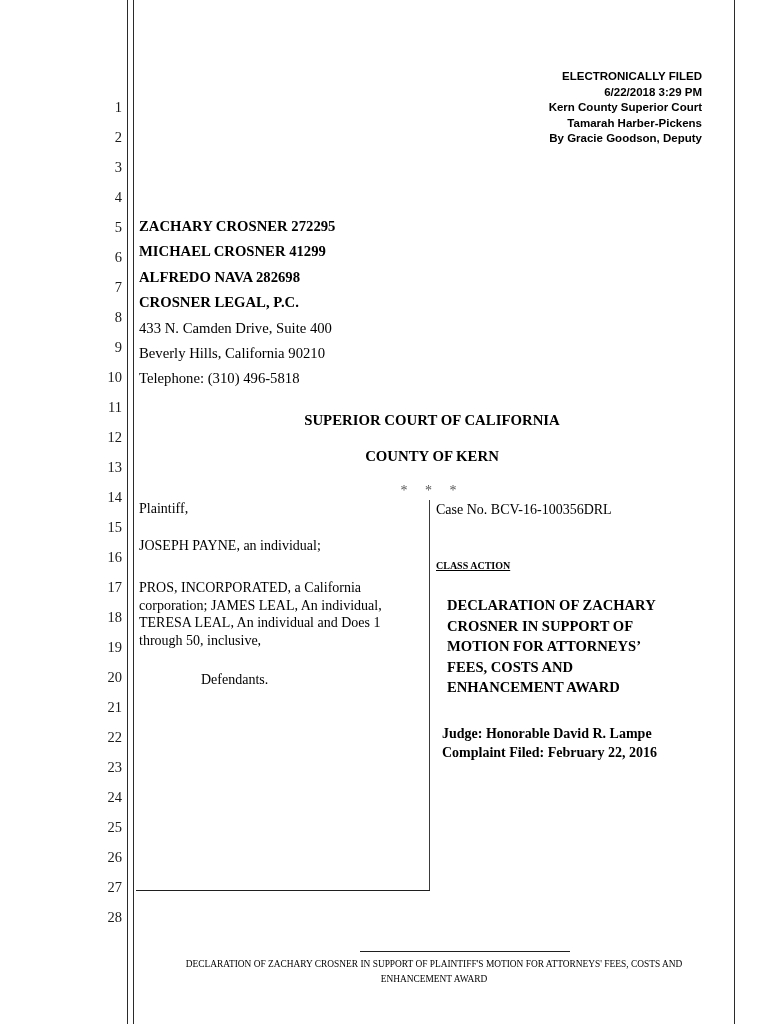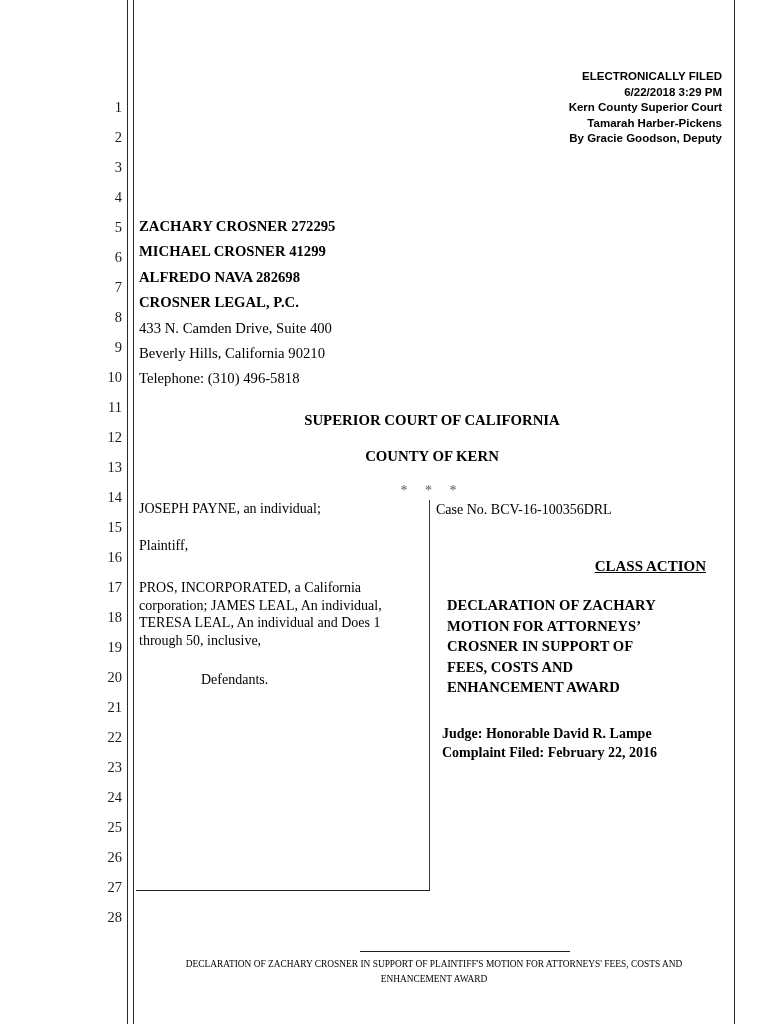--- a/index.html
+++ b/index.html
@@ -55,21 +55,21 @@
     position: absolute;
     left: 136px;
     top: 0;
     width: 598px;
     height: 1024px;
   }
 
   
   .efile-stamp {
     position: absolute;
-    right: 12px;
+    right: 32px;
     top: 69px;
     text-align: right;
     font-family: "Liberation Sans", "DejaVu Sans", sans-serif;
     font-size: 11.5px;
     font-weight: bold;
     line-height: 15.5px;
     color: #000;
   }
 
   
@@ -163,22 +163,21 @@
     font-size: 14px;
     line-height: 18px;
   }
   .case-no {
     margin: 0 0 38px 0;
   }
   .class-action {
     margin: 0 0 20px 0;
     font-weight: bold;
     text-decoration: underline;
-    font-size: 15px;
-    text-align: right;
+    font-size: 10px;
   }
   .doc-title {
     margin: 0 0 26px 11px;
     font-weight: bold;
     font-size: 14.6px;
     line-height: 20.5px;
   }
   .judge-info {
     margin: 0;
     padding-left: 6px;
@@ -268,38 +267,38 @@
 
 
     <div class="court-heading court-heading-1">SUPERIOR COURT OF CALIFORNIA</div>
     <div class="court-heading court-heading-2">COUNTY OF KERN</div>
     <div class="asterisks">* * *</div>
 
     <div class="caption-divider"></div>
     <div class="caption-bottom"></div>
 
     <div class="caption-left">
+      <p>Plaintiff,</p>
       <p>JOSEPH PAYNE, an individual;</p>
-      <p>Plaintiff,</p>
       <div style="height:6px"></div>
       <p class="party-block">PROS, INCORPORATED, a California</p>
       <p class="party-block">corporation; JAMES LEAL, An individual,</p>
       <p class="party-block">TERESA LEAL, An individual and Does 1</p>
       <p class="party-block">through 50, inclusive,</p>
       <div style="height:22px"></div>
       <p class="indent-def">Defendants.</p>
     </div>
 
     <div class="caption-right">
       <p class="case-no">Case No. BCV-16-100356DRL</p>
       <p class="class-action">CLASS ACTION</p>
       <div class="doc-title">
         <div>DECLARATION OF ZACHARY</div>
+        <div>CROSNER IN SUPPORT OF</div>
         <div>MOTION FOR ATTORNEYS’</div>
-        <div>CROSNER IN SUPPORT OF</div>
         <div>FEES, COSTS AND</div>
         <div>ENHANCEMENT AWARD</div>
       </div>
       <div class="judge-info">
         <div>Judge: Honorable David R. Lampe</div>
         <div>Complaint Filed: February 22, 2016</div>
       </div>
     </div>
 
     <div class="footer-rule"></div>

